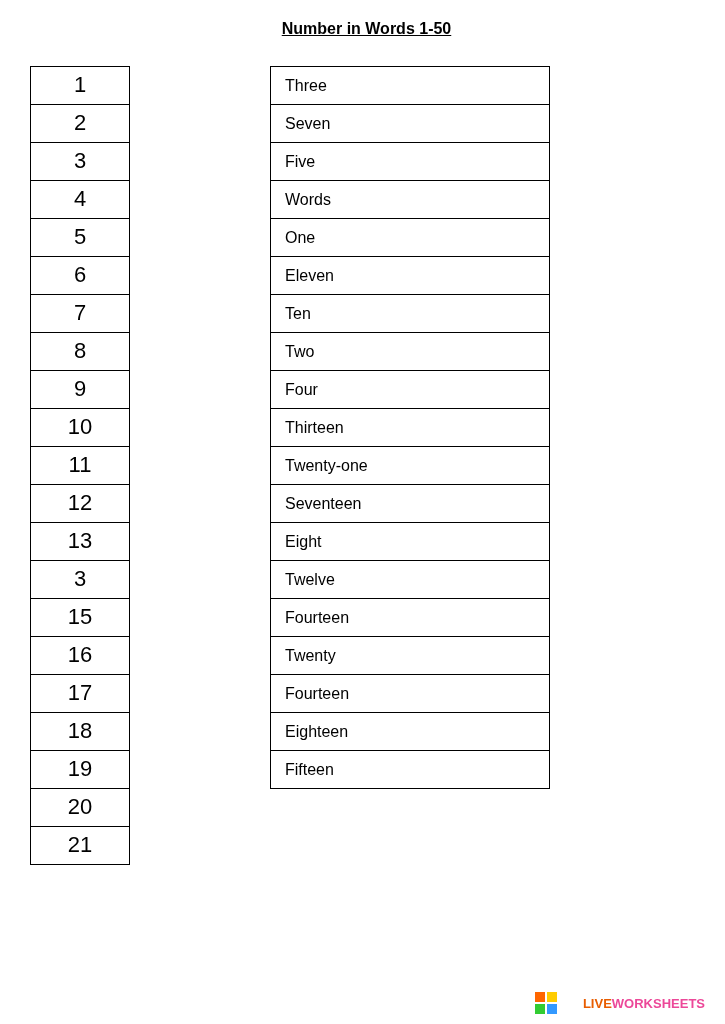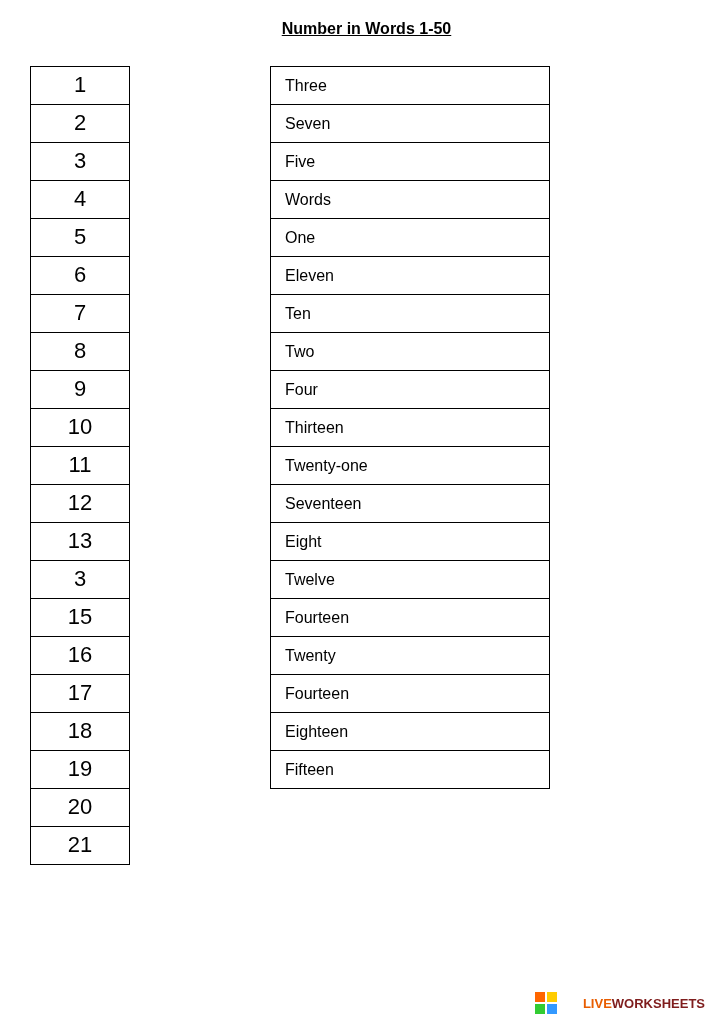--- a/index.html
+++ b/index.html
@@ -225,15 +225,15 @@
 <div class="liveworksheets-badge">
   <div class="lw-logo">
     <svg width="22" height="22" viewBox="0 0 22 22">
       <rect x="0" y="0" width="10" height="10" fill="#ff6600"></rect>
       <rect x="12" y="0" width="10" height="10" fill="#ffcc00"></rect>
       <rect x="0" y="12" width="10" height="10" fill="#33cc33"></rect>
       <rect x="12" y="12" width="10" height="10" fill="#3399ff"></rect>
     </svg>
   </div>
   <div class="lw-text">
-    <span style="color:#e85d00;padding-left:22px;">LIVE</span><span style="color:#7f1d1d;">WORKSHEETS</span>
+    <span style="color:#e85d00;padding-left:22px;">LIVE</span><span style="color:#ec4899;">WORKSHEETS</span>
   </div>
 </div>
 
 </body></html>

